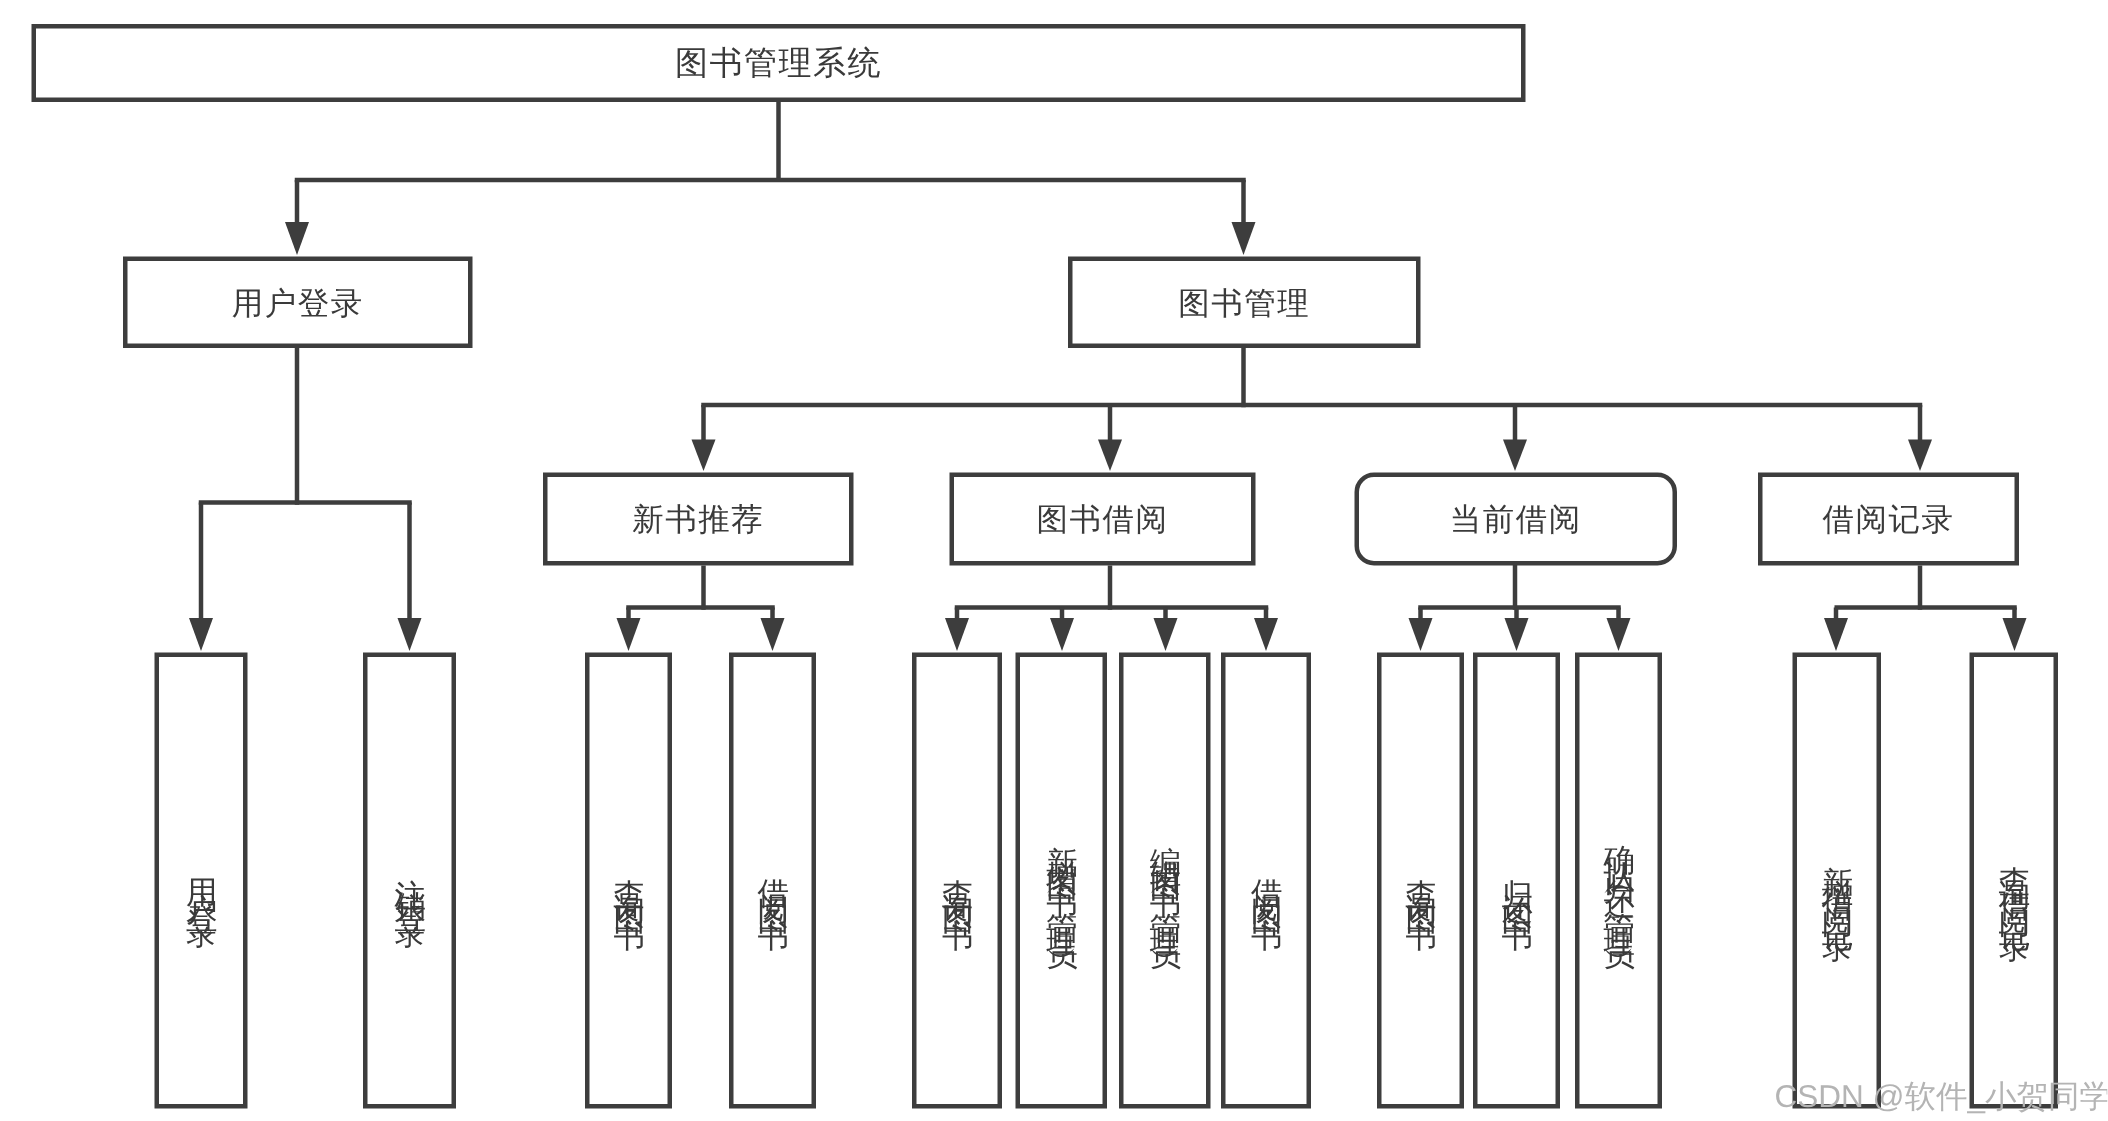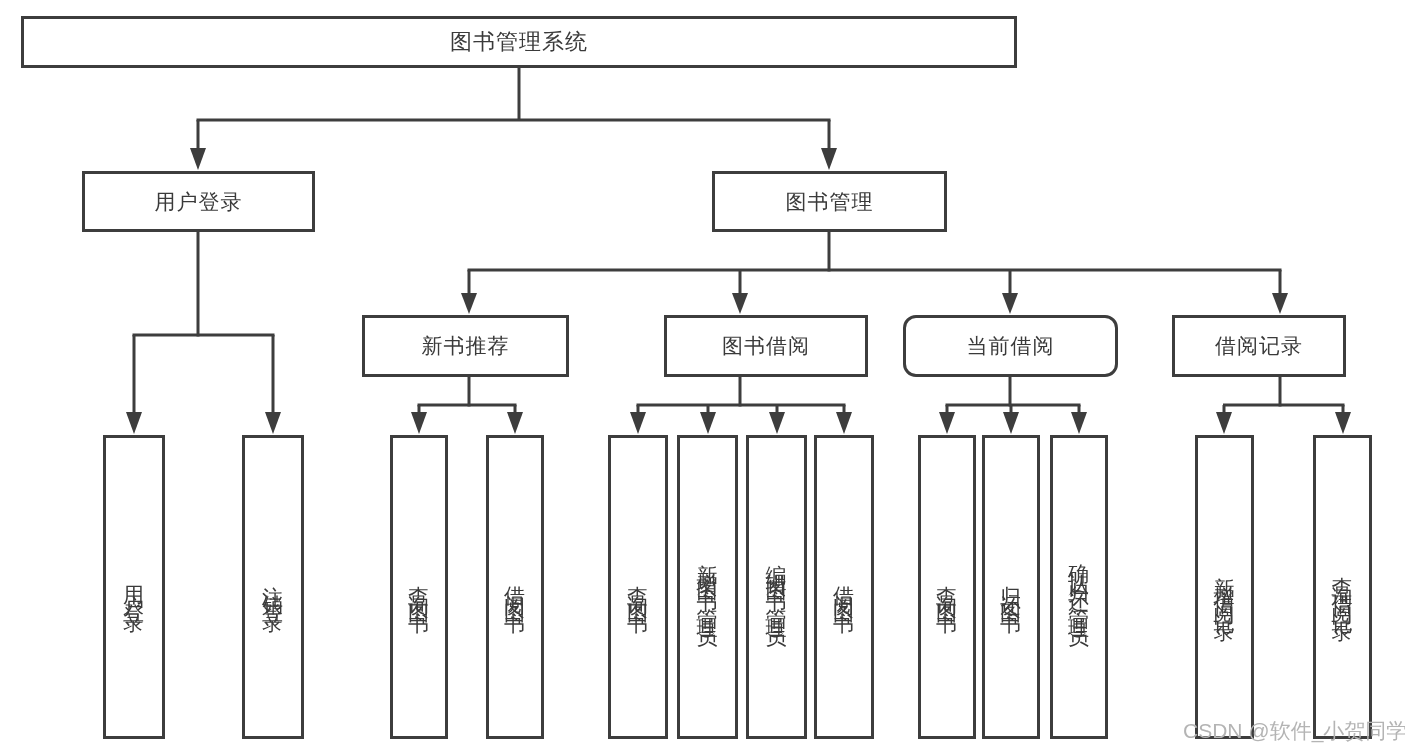--- a/index.html
+++ b/index.html
@@ -154,21 +154,21 @@
   <div class="node l2" style="left:82px;width:233px;">
     <span class="hlabel">用户登录</span>
   </div>
   <div class="node l2" style="left:712px;width:235px;">
     <span class="hlabel">图书管理</span>
   </div>
 
   <div class="node l3" style="left:362px;width:207px;">
     <span class="hlabel">新书推荐</span>
   </div>
-  <div class="node l3" style="left:664px;width:204px;">
+  <div class="node l3" style="left:633px;width:204px;">
     <span class="hlabel">图书借阅</span>
   </div>
   <div class="node l3" style="left:903px;width:215px;border-radius:13px;">
     <span class="hlabel">当前借阅</span>
   </div>
   <div class="node l3" style="left:1172px;width:174px;">
     <span class="hlabel">借阅记录</span>
   </div>
 
   <div class="node leaf" style="left:103px;width:62px;">

